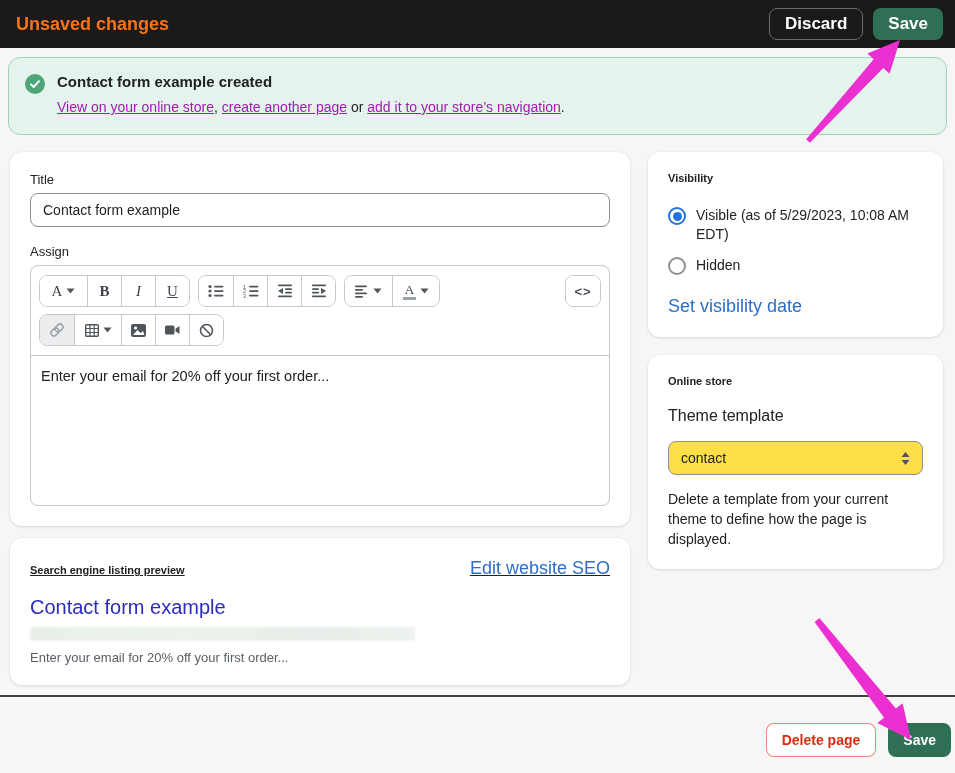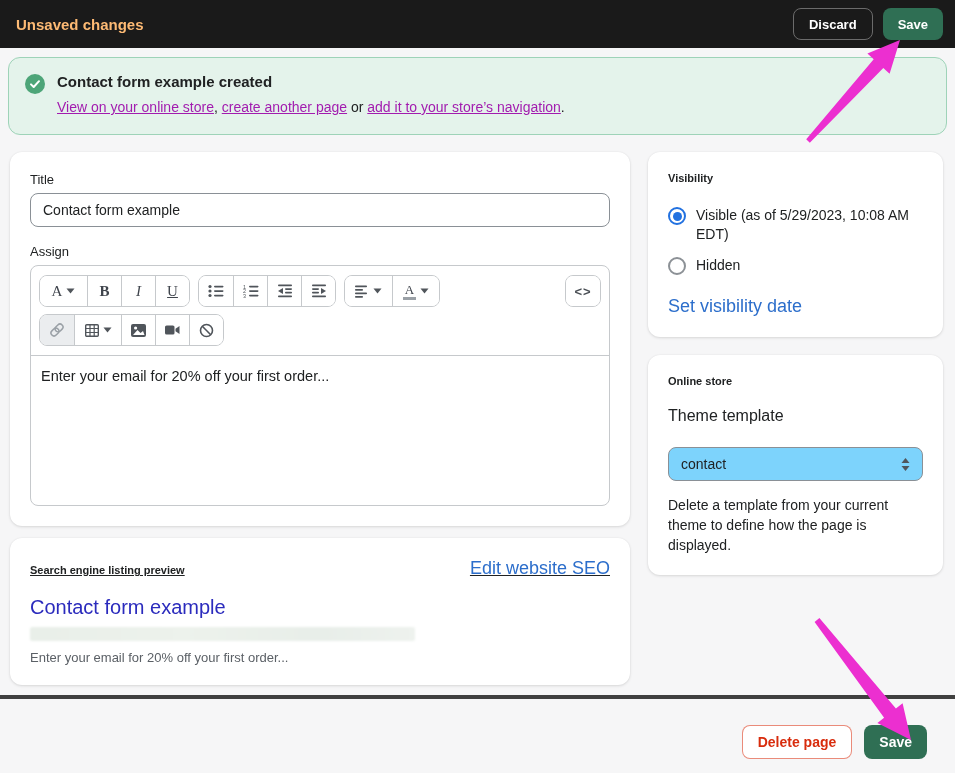--- a/index.html
+++ b/index.html
@@ -13,25 +13,25 @@
   }
 
   
   .topbar {
     height: 48px;
     background: var(--topbar-bg, #1a1a1a);
     display: flex;
     align-items: center;
     padding: 0 12px 0 16px;
   }
-  .topbar-title { color: #fdba74; font-size: 15px; font-weight: bold; }
+  .topbar-title { color: #f97316; font-size: 18px; font-weight: bold; }
   .topbar-actions { margin-left: auto; display: flex; gap: 10px; }
   .btn {
     border-radius: 8px;
-    font-size: 13px;
+    font-size: 17px;
     font-weight: bold;
     height: 32px;
     padding: 0 15px;
     display: inline-flex;
     align-items: center;
     justify-content: center;
     cursor: pointer;
     font-family: "Liberation Sans", sans-serif;
   }
   .btn-discard { background: transparent; color: #fff; border: 1px solid #6b6b6b; }
@@ -154,39 +154,39 @@
     left: 50%; top: 50%;
     width: 9px; height: 9px;
     margin: -4.5px 0 0 -4.5px;
     border-radius: 50%;
     background: var(--radio-blue, #2271e0);
   }
   .vis-link { display: inline-block; margin-top: 21px; }
   .card-online { margin-top: 18px; }
   .tmpl-label { margin-top: 20px; font-size: 16px; }
   .select {
-    margin-top: 22px;
+    margin-top: 16px;
     height: 34px;
     border: 1px solid #8a9096;
     border-radius: 8px;
     display: flex;
     align-items: center;
     padding: 0 12px;
     font-size: 14px;
     cursor: pointer;
-    background: #7dd3fc;
+    background: #fde047;
   }
   .select-caret { margin-left: auto; }
   .help-text { margin-top: 14px; font-size: 14px; line-height: 20px; }
 
   
   .footer {
     margin-top: 10px;
-    border-top: 4px solid #404040;
-    padding: 26px 28px 10px;
+    border-top: 2px solid #404040;
+    padding: 26px 4px 10px;
     display: flex;
     justify-content: flex-end;
     gap: 12px;
   }
   .btn-lg { height: 34px; font-size: 14px; }
   .btn-delete {
     background: #fff;
     color: var(--delete-red, #d82c0d);
     border: 1px solid rgba(216, 44, 13, .55);
   }

